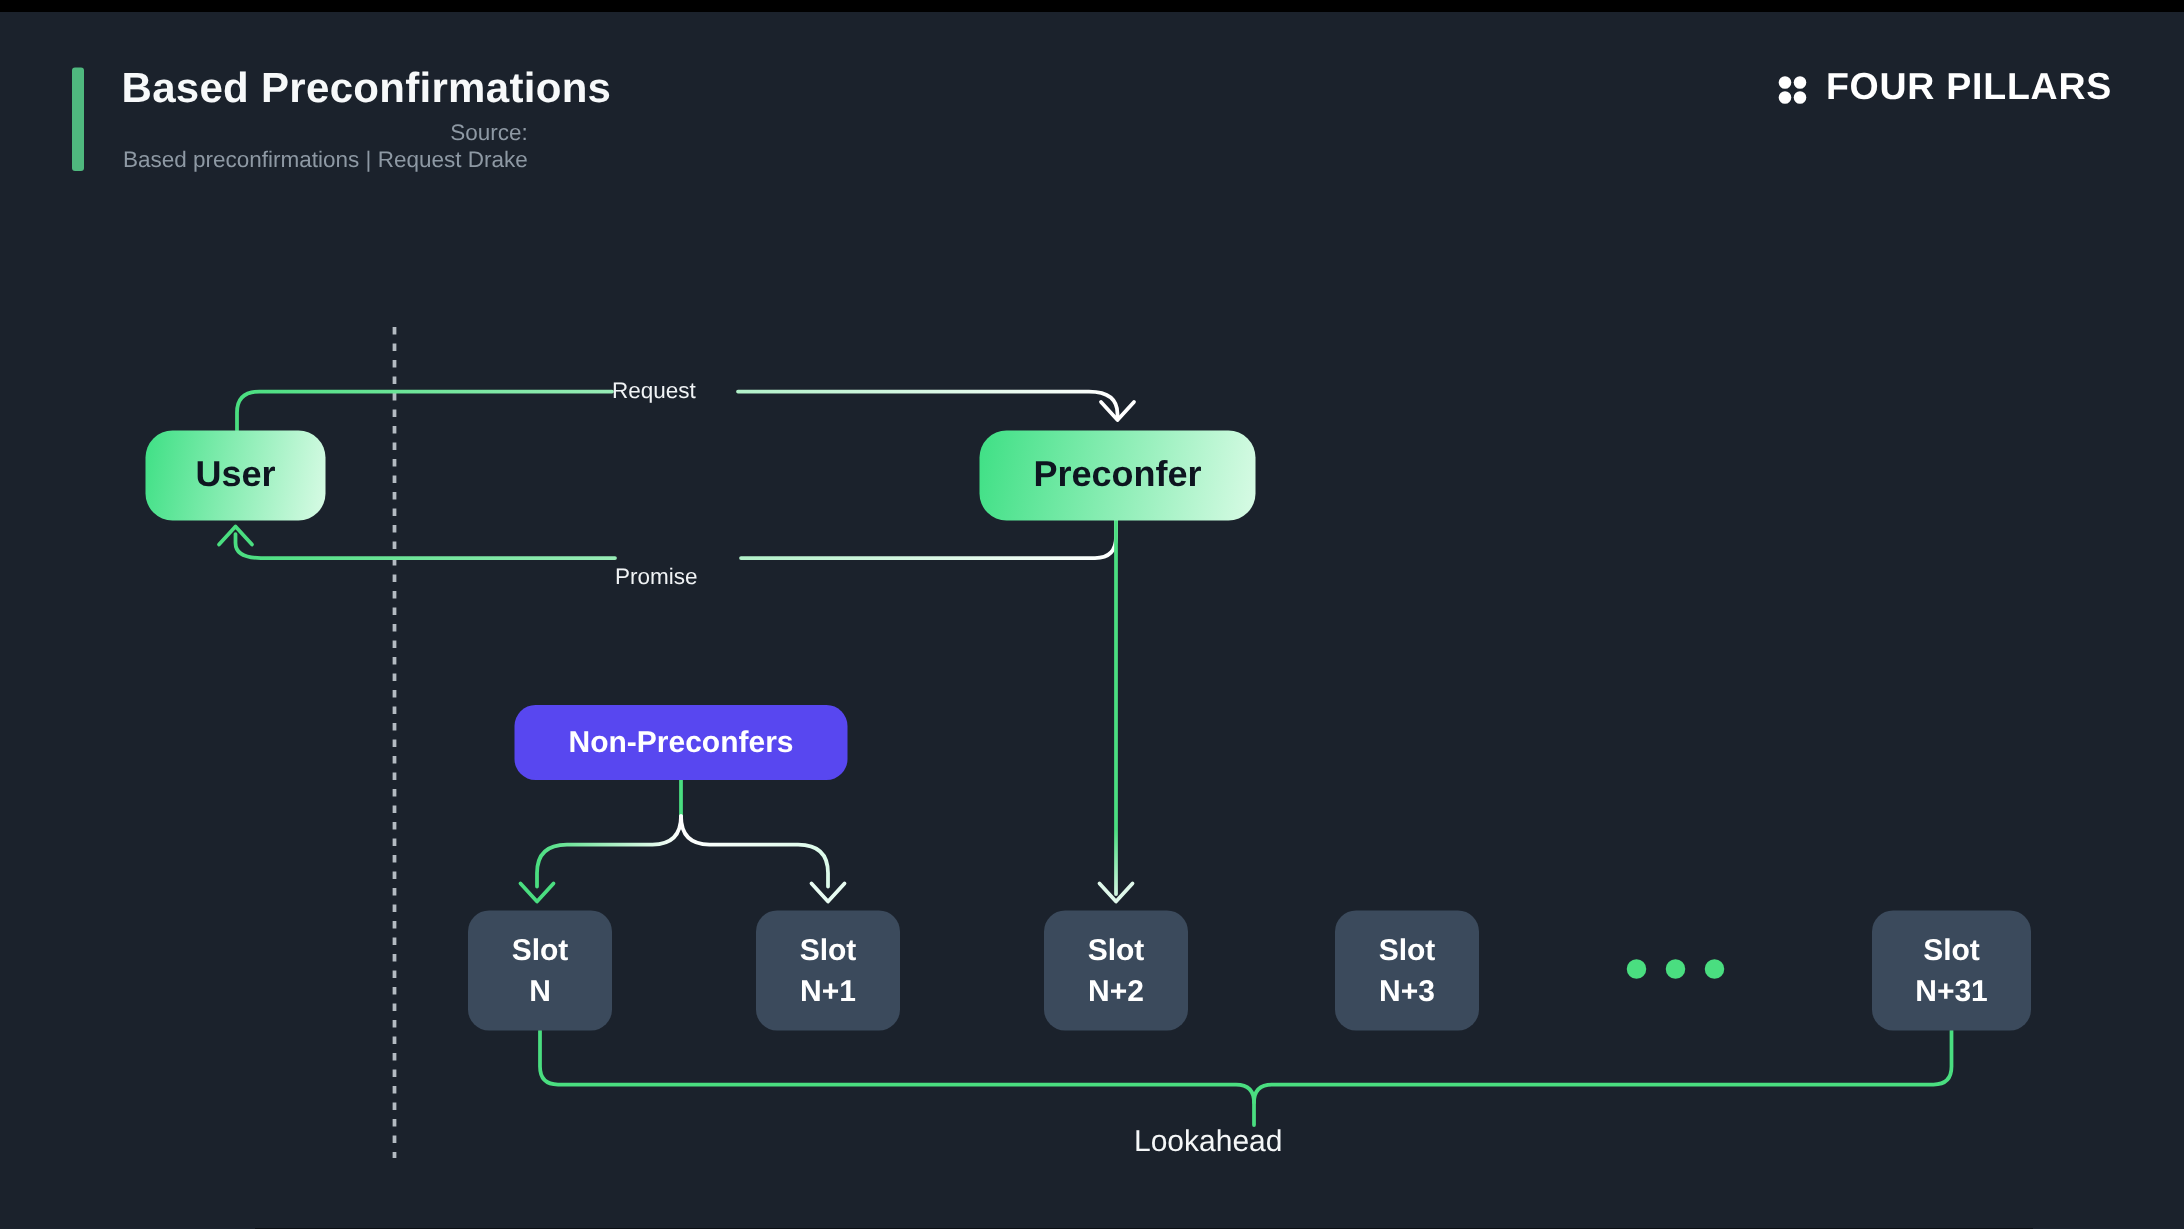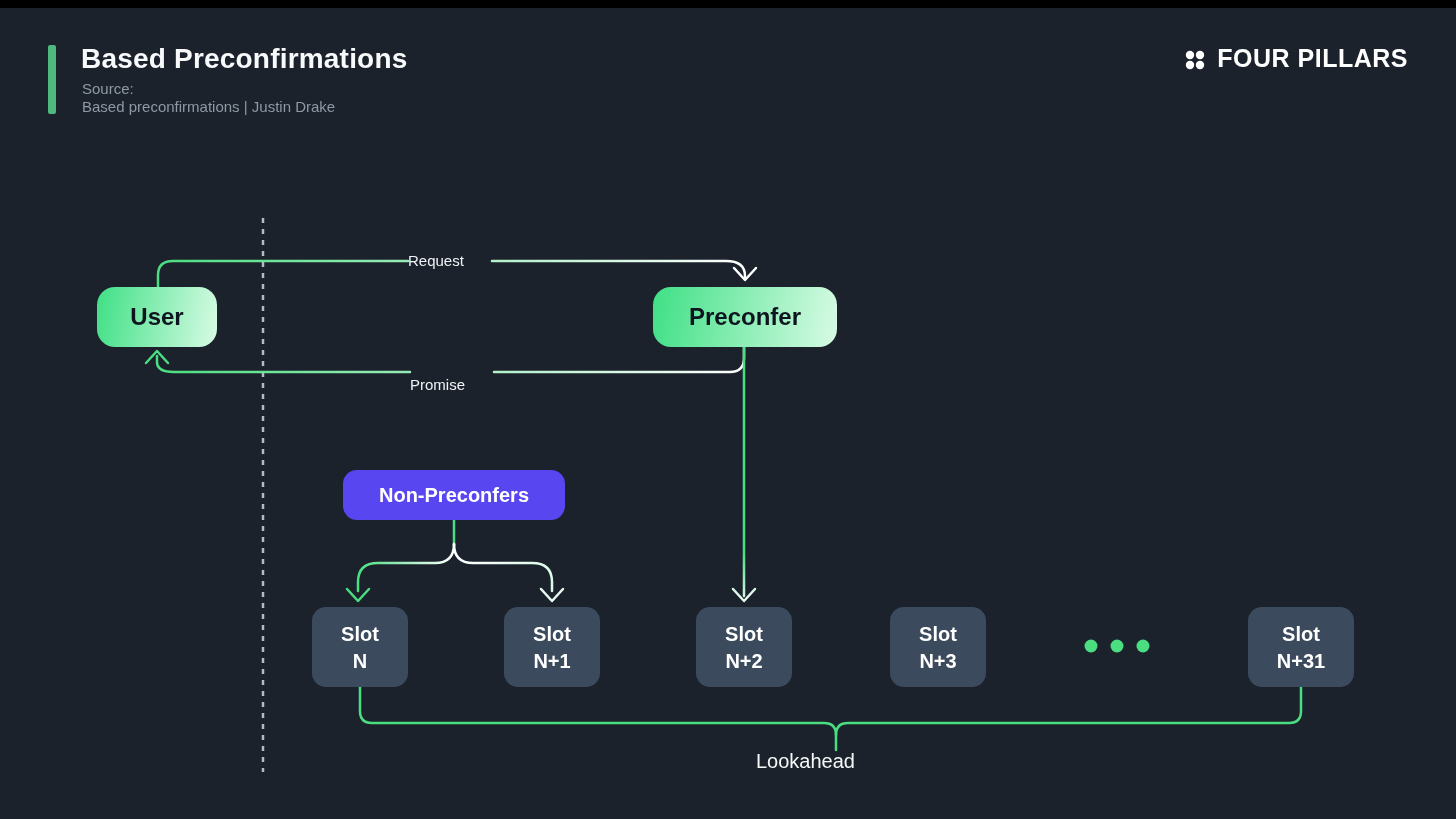--- a/index.html
+++ b/index.html
@@ -10,21 +10,21 @@
   *{margin:0;padding:0;box-sizing:border-box;}
   html,body{background:#000;}
   body{font-family:"Liberation Sans","DejaVu Sans",sans-serif;}
   .stage{position:relative;width:1456px;height:819px;background:var(--bg);overflow:hidden;}
   .topbar{position:absolute;left:0;top:0;width:1456px;height:8px;background:#000;}
 
   
   .header{position:absolute;left:0;top:0;width:1456px;height:130px;}
   .accent-bar{position:absolute;left:48px;top:45px;width:8px;height:69px;background:var(--accent);border-radius:2px;}
   .title{position:absolute;left:81px;top:43px;font-size:28px;font-weight:bold;color:#f7f9fa;letter-spacing:0.2px;}
-  .source{position:absolute;left:82px;top:80px;font-size:15px;color:#8e99a4;line-height:18px;}
+  .source{position:absolute;left:82px;top:80px;font-size:15px;color:#8e99a4;line-height:18px;text-align:right;}
   .brand{position:absolute;right:48px;top:44px;display:flex;align-items:center;gap:10px;}
   .brand-name{font-size:25px;font-weight:800;color:#ffffff;letter-spacing:0.5px;}
 
   
   svg.wires{position:absolute;left:0;top:0;}
 
   
   .node{position:absolute;display:flex;align-items:center;justify-content:center;font-weight:bold;}
   .pill{background:linear-gradient(100deg,var(--node-grad-a) 0%,var(--node-grad-b) 100%);
         border-radius:18px;color:#0e1520;font-size:24px;}
@@ -50,21 +50,21 @@
 <body>
 
 <div class="stage">
   <div class="topbar"></div>
 
   <div class="header">
     <div class="accent-bar"></div>
     <div class="title">Based Preconfirmations</div>
     <div class="source">
       <div>Source:</div>
-      <div>Based preconfirmations | Justin Drake</div>
+      <div>Based preconfirmations | Request Drake</div>
     </div>
     <div class="brand">
       <span style="display:inline-flex;">
         <svg width="24" height="24" viewBox="0 0 24 24">
           <circle cx="7" cy="8" r="4.2" fill="#fff"></circle>
             <circle cx="17" cy="8" r="4.2" fill="#fff"></circle>
           <circle cx="7" cy="18" r="4.2" fill="#fff"></circle>
             <circle cx="17" cy="18" r="4.2" fill="#fff"></circle>
         </svg>
       </span>

